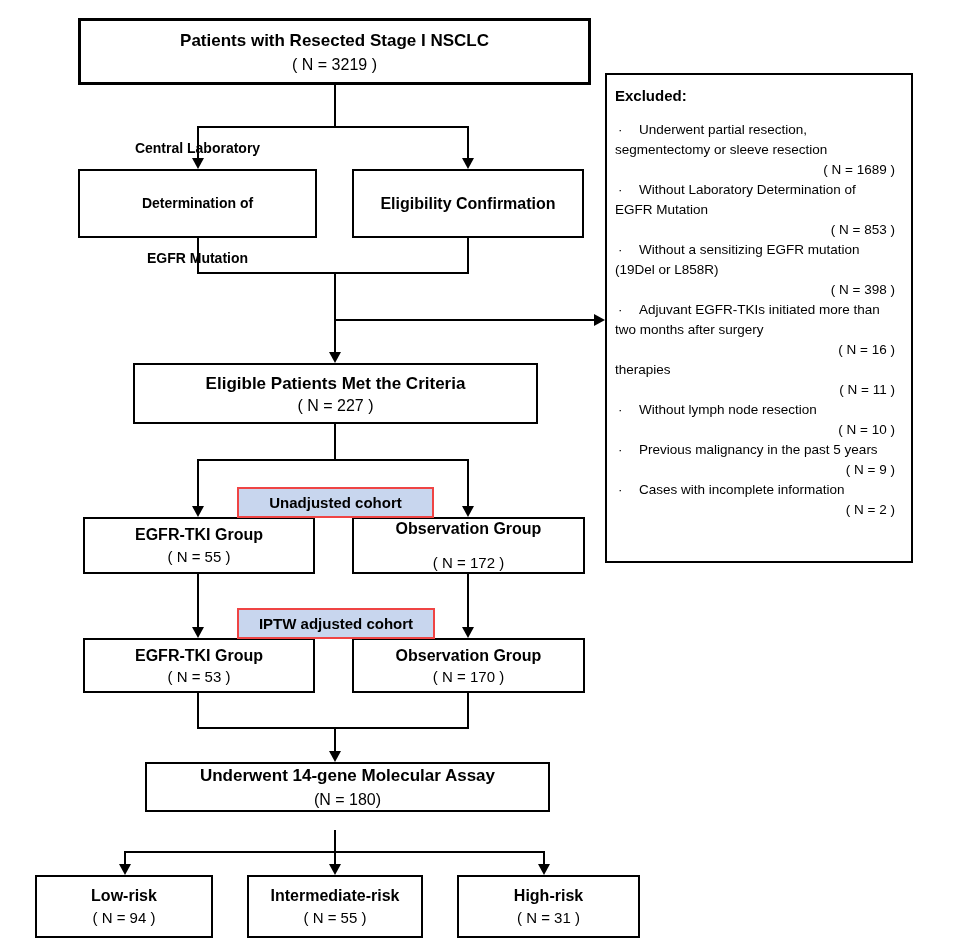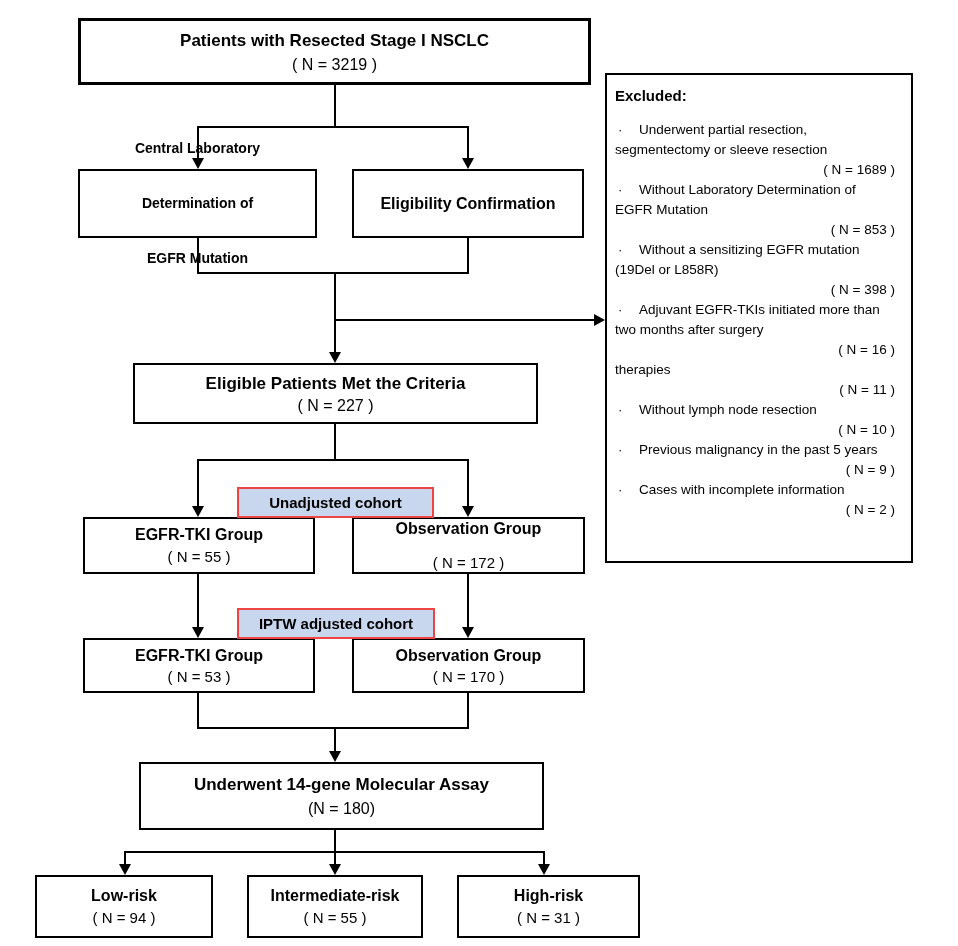--- a/index.html
+++ b/index.html
@@ -96,21 +96,21 @@
   <div class="fbox" style="left:83px; top:638px; width:232px; height:55px;">
     <div class="t">EGFR-TKI Group</div>
     <div class="n" style="margin-top:1px;">( N = 53 )</div>
   </div>
 
   <div class="fbox" style="left:352px; top:638px; width:233px; height:55px;">
     <div class="t">Observation Group</div>
     <div class="n" style="margin-top:1px;">( N = 170 )</div>
   </div>
 
-  <div class="fbox" style="left:139px; top:762px; width:405px; height:68px;">
+  <div class="fbox" style="left:145px; top:762px; width:405px; height:50px;">
     <div class="t big">Underwent 14-gene Molecular Assay</div>
     <div class="n" style="font-size:16px;">(N = 180)</div>
   </div>
 
   <div class="fbox" style="left:35px; top:875px; width:178px; height:63px;">
     <div class="t">Low-risk</div>
     <div class="n" style="margin-top:2px;">( N = 94 )</div>
   </div>
 
   <div class="fbox" style="left:247px; top:875px; width:176px; height:63px;">

